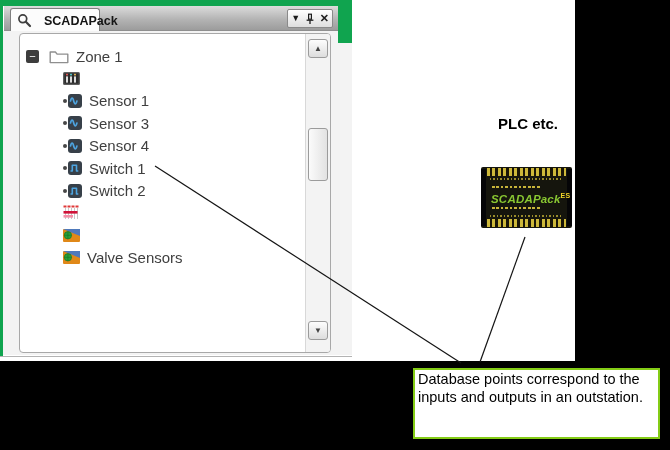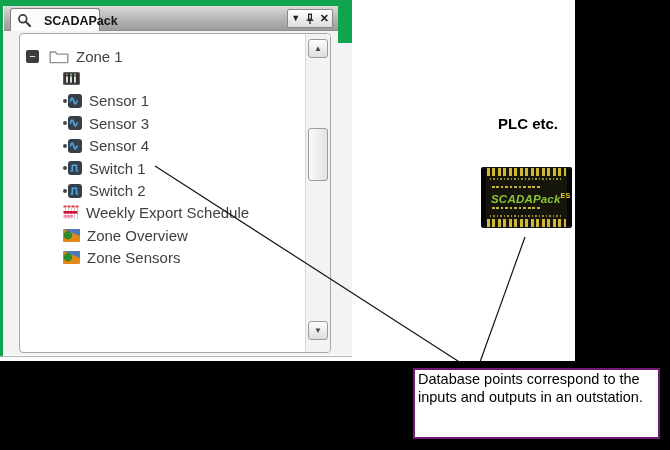--- a/index.html
+++ b/index.html
@@ -72,21 +72,21 @@
   .dv-mid{position:absolute;left:6px;right:6px;top:16px;bottom:16px;display:flex;
     flex-direction:column;justify-content:center;gap:2px}
   .dv-minitext{height:2px;width:62%;margin-left:5px;
     background:repeating-linear-gradient(90deg,#c7b43a 0 2.5px,transparent 2.5px 4.5px)}
   .dv-logo{font-size:11.5px;font-weight:bold;font-style:italic;color:var(--logo-green);
     letter-spacing:.2px;padding-left:4px;line-height:12px}
   .dv-logo sup{color:var(--logo-yellow);font-size:7px;font-style:normal}
 
   
   .callout{position:absolute;left:413px;top:368px;width:247px;height:71px;background:#fff;
-    border:2px solid #701a75;z-index:6;padding:1px 3px;font-size:14.5px;line-height:17.5px;color:#000}
+    border:2px solid #84cc16;z-index:6;padding:1px 3px;font-size:14.5px;line-height:17.5px;color:#000}
 
   
   .lines{position:absolute;left:0;top:0;width:670px;height:450px;z-index:5;pointer-events:none}
 </style>
 </head>
 <body>
 
 <div class="white-canvas"></div>
 
 <div class="panel">
@@ -203,43 +203,41 @@
                   <rect x="2" y="3" width="0.8" height="11"></rect>
                   <rect x="5" y="3" width="0.8" height="11"></rect>
                   <rect x="8" y="3" width="0.8" height="11"></rect>
                   <rect x="11" y="3" width="0.8" height="11"></rect>
                   <rect x="14" y="3" width="0.8" height="11"></rect>
                 </g>
                 <rect x="0.5" y="6" width="14" height="2.6" fill="#d01238"></rect>
                 <rect x="0.5" y="10" width="9.5" height="2.6" fill="#f490a8"></rect>
               </svg>
             </span>
-            <span class="tlabel">Weekly Export Schedule</span>
           </div>
           <div class="trow d1">
             <span class="ticon">
               <svg width="17" height="13" viewBox="0 0 17 13">
                 <rect width="17" height="13" rx="1" fill="#e08818"></rect>
                 <path d="M0 0h17v7z" fill="#4e79bb"></path>
                 <circle cx="4.9" cy="6.3" r="3.7" fill="#28a038" stroke="#136e23" stroke-width="0.6"></circle>
                 <path d="M4.9 2.6v7.4M1.3 6.3h7.2" stroke="#136e23" stroke-width="0.5" fill="none"></path>
               </svg>
             </span>
-            <span class="tlabel">Zone Overview</span>
           </div>
           <div class="trow d1">
             <span class="ticon">
               <svg width="17" height="13" viewBox="0 0 17 13">
                 <rect width="17" height="13" rx="1" fill="#e08818"></rect>
                 <path d="M0 0h17v7z" fill="#4e79bb"></path>
                 <circle cx="4.9" cy="6.3" r="3.7" fill="#28a038" stroke="#136e23" stroke-width="0.6"></circle>
                 <path d="M4.9 2.6v7.4M1.3 6.3h7.2" stroke="#136e23" stroke-width="0.5" fill="none"></path>
               </svg>
             </span>
-            <span class="tlabel">Zone Sensors</span>
+            <span class="tlabel">Valve Sensors</span>
           </div>
         </div>
       <div class="scrollcol">
         <div class="sb-btn sb-up">▲</div>
         <div class="sb-thumb"></div>
         <div class="sb-btn sb-down">▼</div>
       </div>
     </div>
   </div>
 

